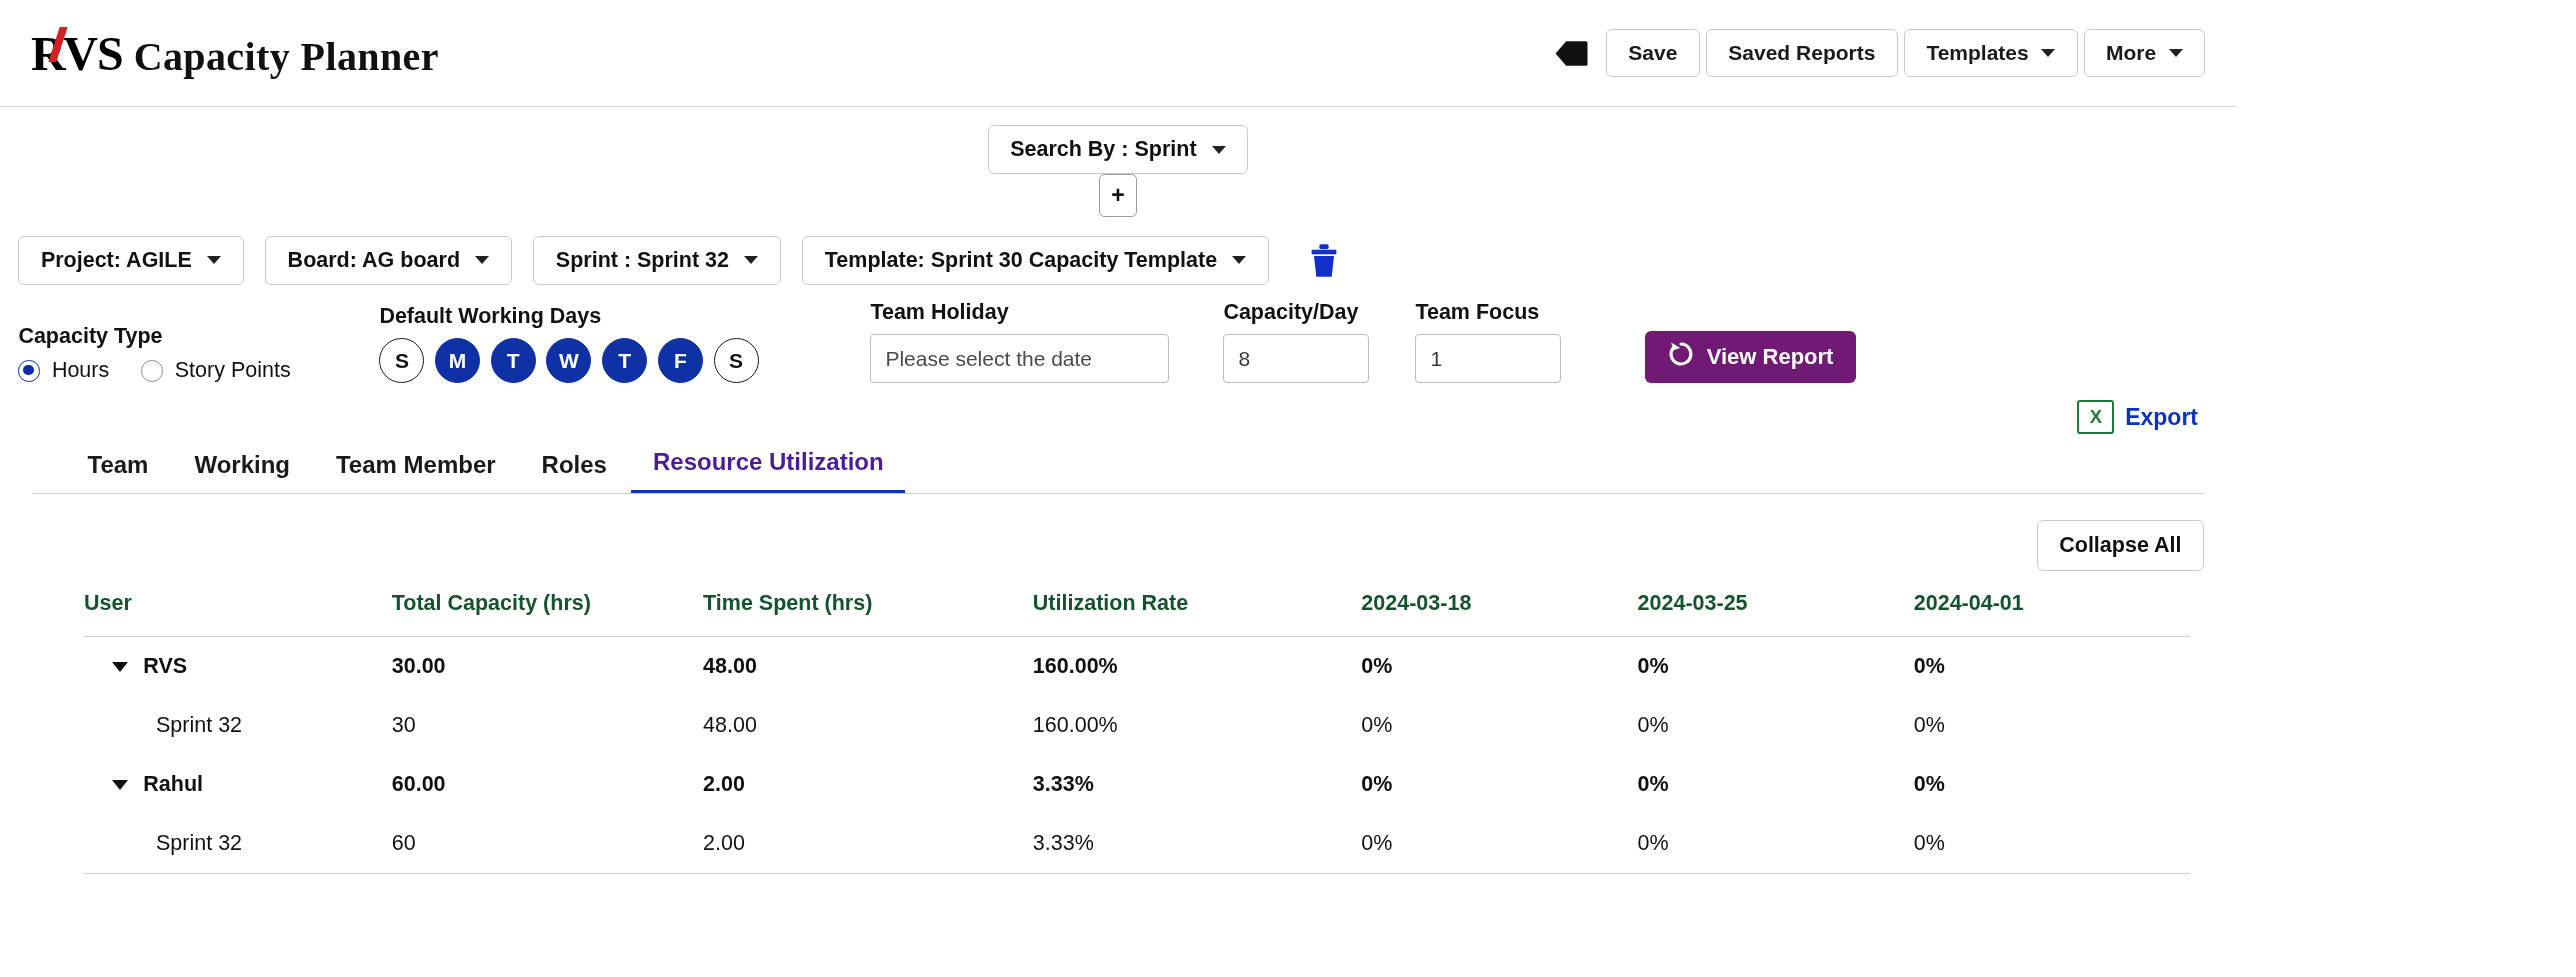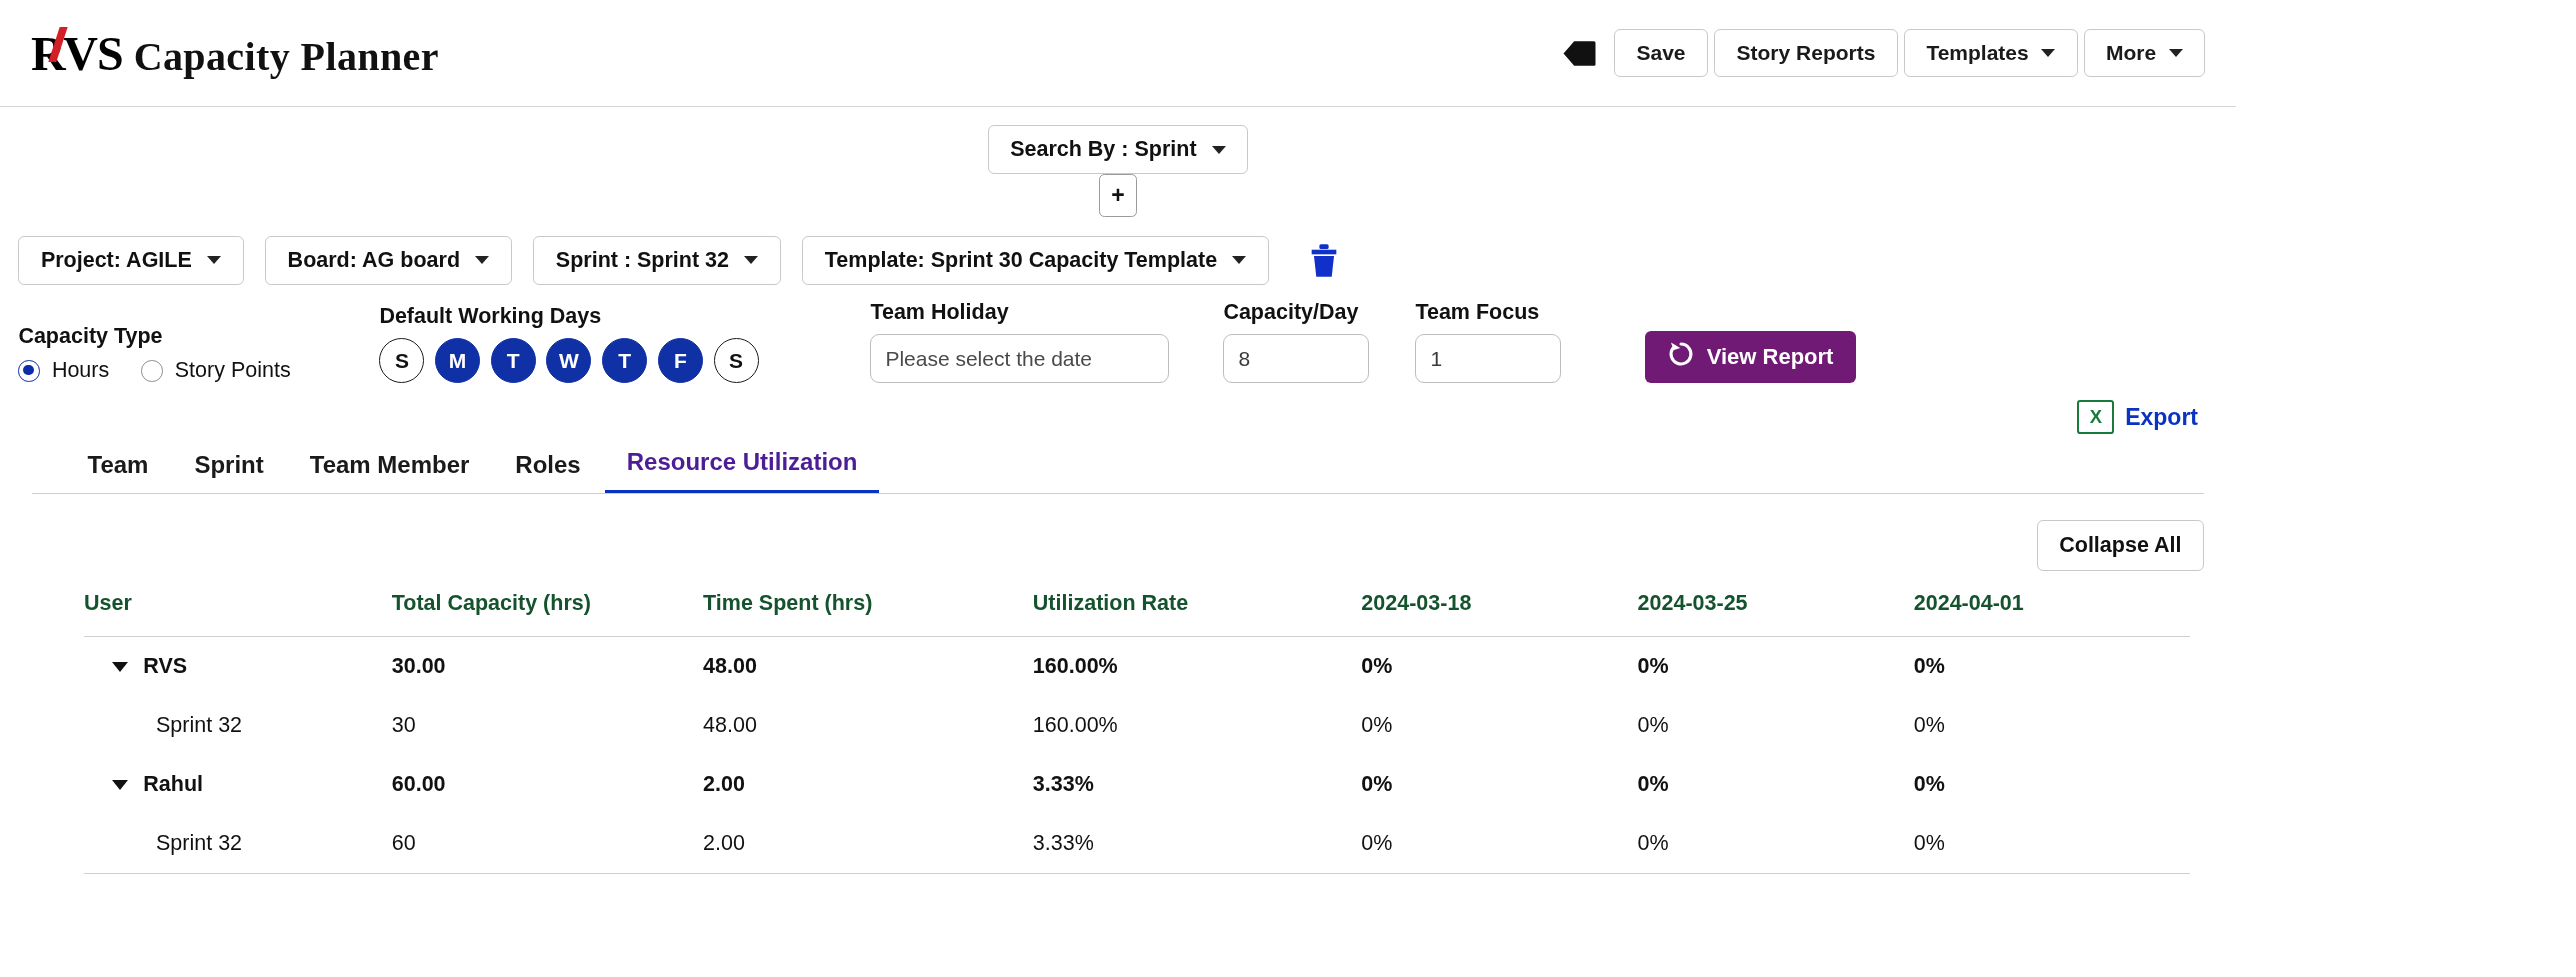--- a/index.html
+++ b/index.html
@@ -144,21 +144,21 @@
     display: flex; align-items: center; justify-content: center;
     font-size: 21px; font-weight: bold;
     border: 1.5px solid #1a1a1a;
     background: #fff; color: #111;
     cursor: pointer;
   }
   .daycircle.on { background: #1030a6; border-color: #1030a6; color: #fff; }
 
   .txtinput {
     border: 0.8px solid #bdbdbd;
-    border-radius: 9px;
+    border-radius: 4px;
     height: 49px;
     font-size: 21px;
     padding: 0 14px;
     color: #3a3a3a;
     background: #fff;
     font-family: "Liberation Sans", sans-serif;
   }
   .txtinput::placeholder { color: #4a4a4a; }
 
   .viewreport {
@@ -259,21 +259,21 @@
     <div class="header-right">
       <span class="tag-icon">
         <svg width="35" height="31" viewBox="0 0 46 40">
             <path d="M2 20 L16 4 H42 a2 2 0 0 1 2 2 V34 a2 2 0 0 1 -2 2 H16 Z" fill="#111"></path>
           </svg>
       </span>
       <button class="hbtn">
         <span>Save</span>
       </button>
       <button class="hbtn">
-        <span>Story Reports</span>
+        <span>Saved Reports</span>
       </button>
       <button class="hbtn">
         <span>Templates</span>
         <i class="caret"></i>
       </button>
       <button class="hbtn">
         <span>More</span>
         <i class="caret"></i>
       </button>
     </div>
@@ -364,21 +364,21 @@
     </button>
   </div>
 
   <div class="exportrow">
     <span class="xl-icon">X</span>
     <span class="export-label">Export</span>
   </div>
 
   <div class="tabs">
     <div class="tab">Team</div>
-    <div class="tab">Sprint</div>
+    <div class="tab">Working</div>
     <div class="tab">Team Member</div>
     <div class="tab">Roles</div>
     <div class="tab active">Resource Utilization</div>
   </div>
 
   <div class="collapserow">
     <button class="collapsebtn">Collapse All</button>
   </div>
 
   <div class="tablewrap">

